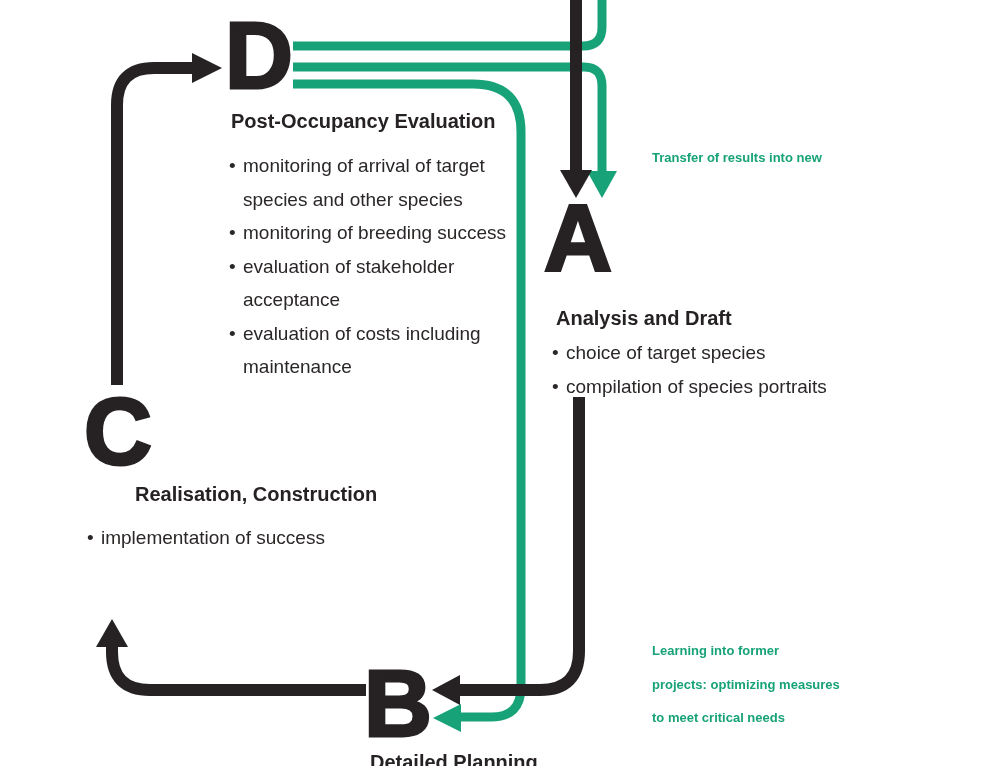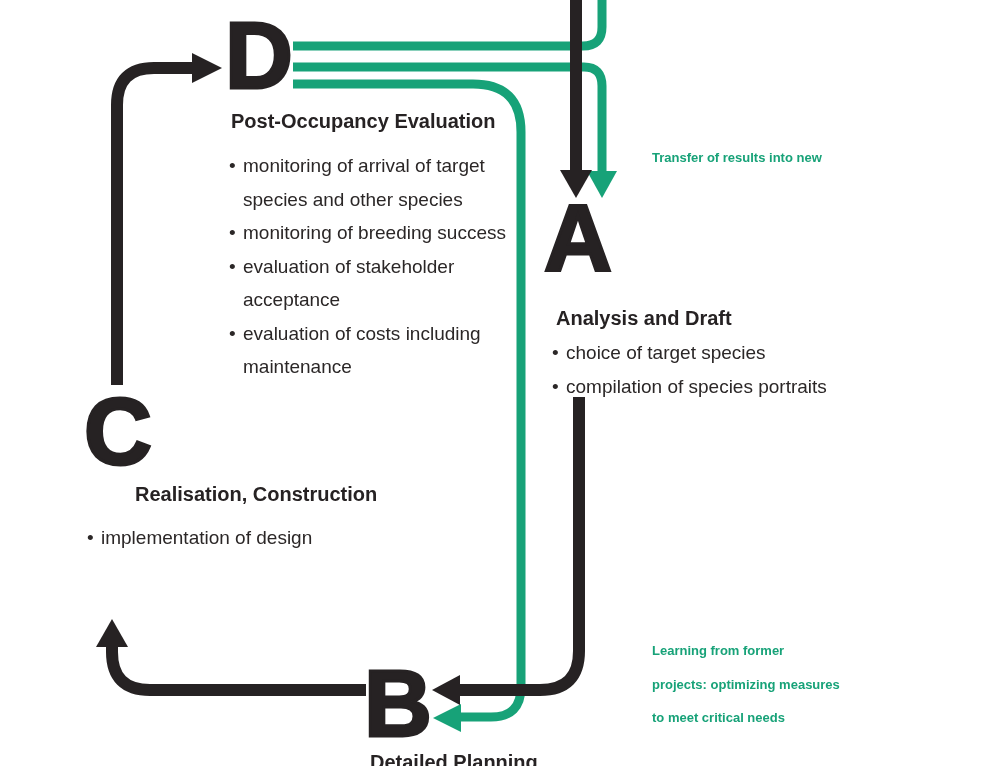--- a/index.html
+++ b/index.html
@@ -96,28 +96,28 @@
   <div class="big-letter" style="left:544px;top:192px;">A</div>
   <div class="stage-title" style="left:556px;top:306px;">Analysis and Draft</div>
   <ul class="bullet-list" style="left:544px;top:328px;width:345px;">
     <li>choice of target species</li>
     <li>compilation of species portraits</li>
   </ul>
 
   <div class="big-letter" style="left:84px;top:385px;">C</div>
   <div class="stage-title" style="left:91px;top:482px;margin-left:44px;">Realisation, Construction</div>
   <ul class="bullet-list" style="left:79px;top:513px;width:245px;">
-    <li>implementation of design</li>
+    <li>implementation of success</li>
   </ul>
 
   <div class="big-letter" style="left:364px;top:657px;">B</div>
   <div class="stage-title" style="left:370px;top:750px;">Detailed Planning</div>
 
   <div class="annotation" style="left:652px;top:141px;">
     <div>Transfer of results into new</div>
   </div>
   <div class="annotation" style="left:652px;top:634px;">
-    <div>Learning from former</div>
+    <div>Learning into former</div>
     <div>projects: optimizing measures</div>
     <div>to meet critical needs</div>
   </div>
 
 </div>
 
 </body></html>

